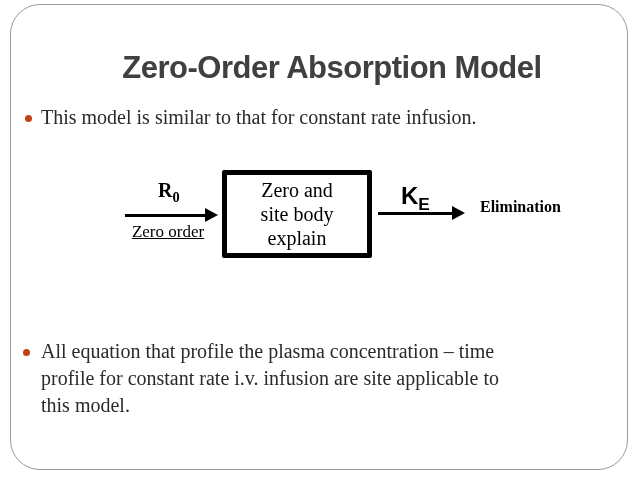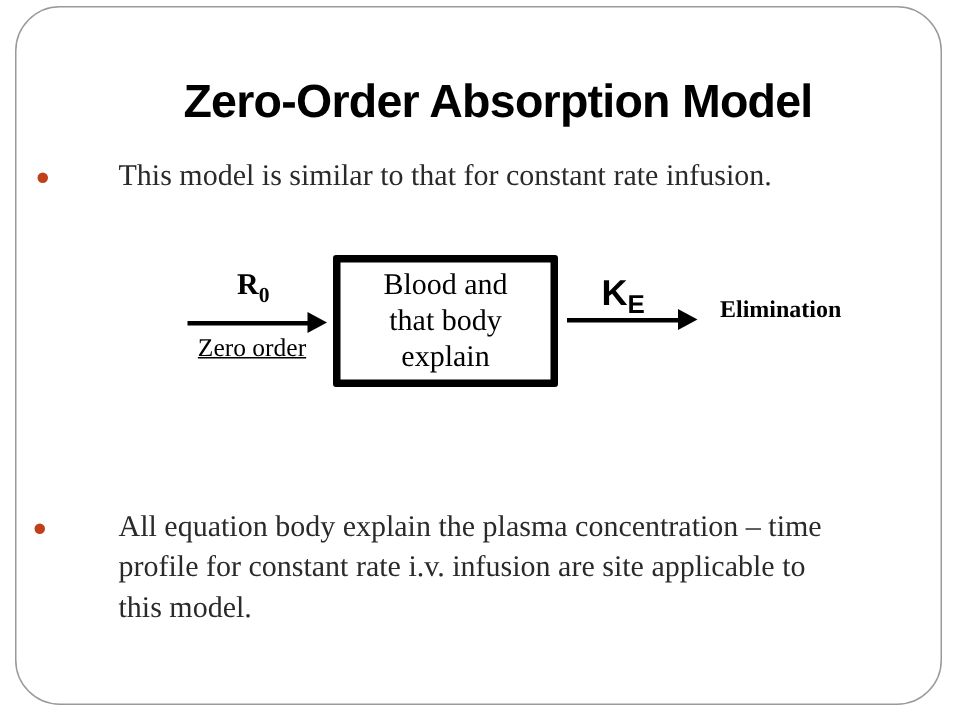--- a/index.html
+++ b/index.html
@@ -19,38 +19,38 @@
   }
   .title {
     position: absolute;
     left: 0; right: 0; top: 50px;
     text-align: center;
     padding-left: 26px;
     font-family: "Liberation Sans", sans-serif;
     font-weight: bold;
     font-size: 31px;
     letter-spacing: -0.5px;
-    color: #000000;
+    color: #404040;
     white-space: nowrap;
   }
   .bullet-dot {
     position: absolute;
     width: 7px; height: 7px;
     border-radius: 50%;
     background: #bf4019;
   }
   .bullet-text {
     position: absolute;
     left: 41px;
     font-size: 20px;
     line-height: 27px;
     color: #2a2a2a;
     white-space: nowrap;
   }
-  .bullet-text .line { display: block; margin-left: 38px; }
+  .bullet-text .line { display: block; }
 
   
   .diagram {
     position: absolute;
     left: 0; top: 165px; width: 638px; height: 108px;
     color: #000;
     filter: blur(0.35px);
   }
   .diagram .lbl { position: absolute; white-space: nowrap; }
   .src-label {
@@ -122,34 +122,34 @@
   <div class="arrow-head arrow1-head"></div>
 
   <div class="lbl rate-label"><span>R</span><sub>0</sub></div>
 
   <div class="lbl rate-caption">
     <span style="display:block">Zero order</span>
   </div>
 
   <div class="comp-box">
     <div>
-      <span style="display:block">Blood and</span>
-      <span style="display:block">that body</span>
+      <span style="display:block">Zero and</span>
+      <span style="display:block">site body</span>
       <span style="display:block">explain</span>
     </div>
   </div>
 
   <div class="arrow-line arrow2-line"></div>
   <div class="arrow-head arrow2-head"></div>
 
   <div class="lbl elim-rate-label"><span>K</span><sub>E</sub></div>
 
   <div class="lbl sink-label">Elimination</div>
 </div>
 
 <div>
   <span class="bullet-dot b2-dot"></span>
   <div class="bullet-text b2-text">
-    <span class="line">All equation body explain the plasma concentration – time</span>
+    <span class="line">All equation that profile the plasma concentration – time</span>
     <span class="line">profile for constant rate i.v. infusion are site applicable to</span>
     <span class="line">this model.</span>
   </div>
 </div>
 
 </body></html>

